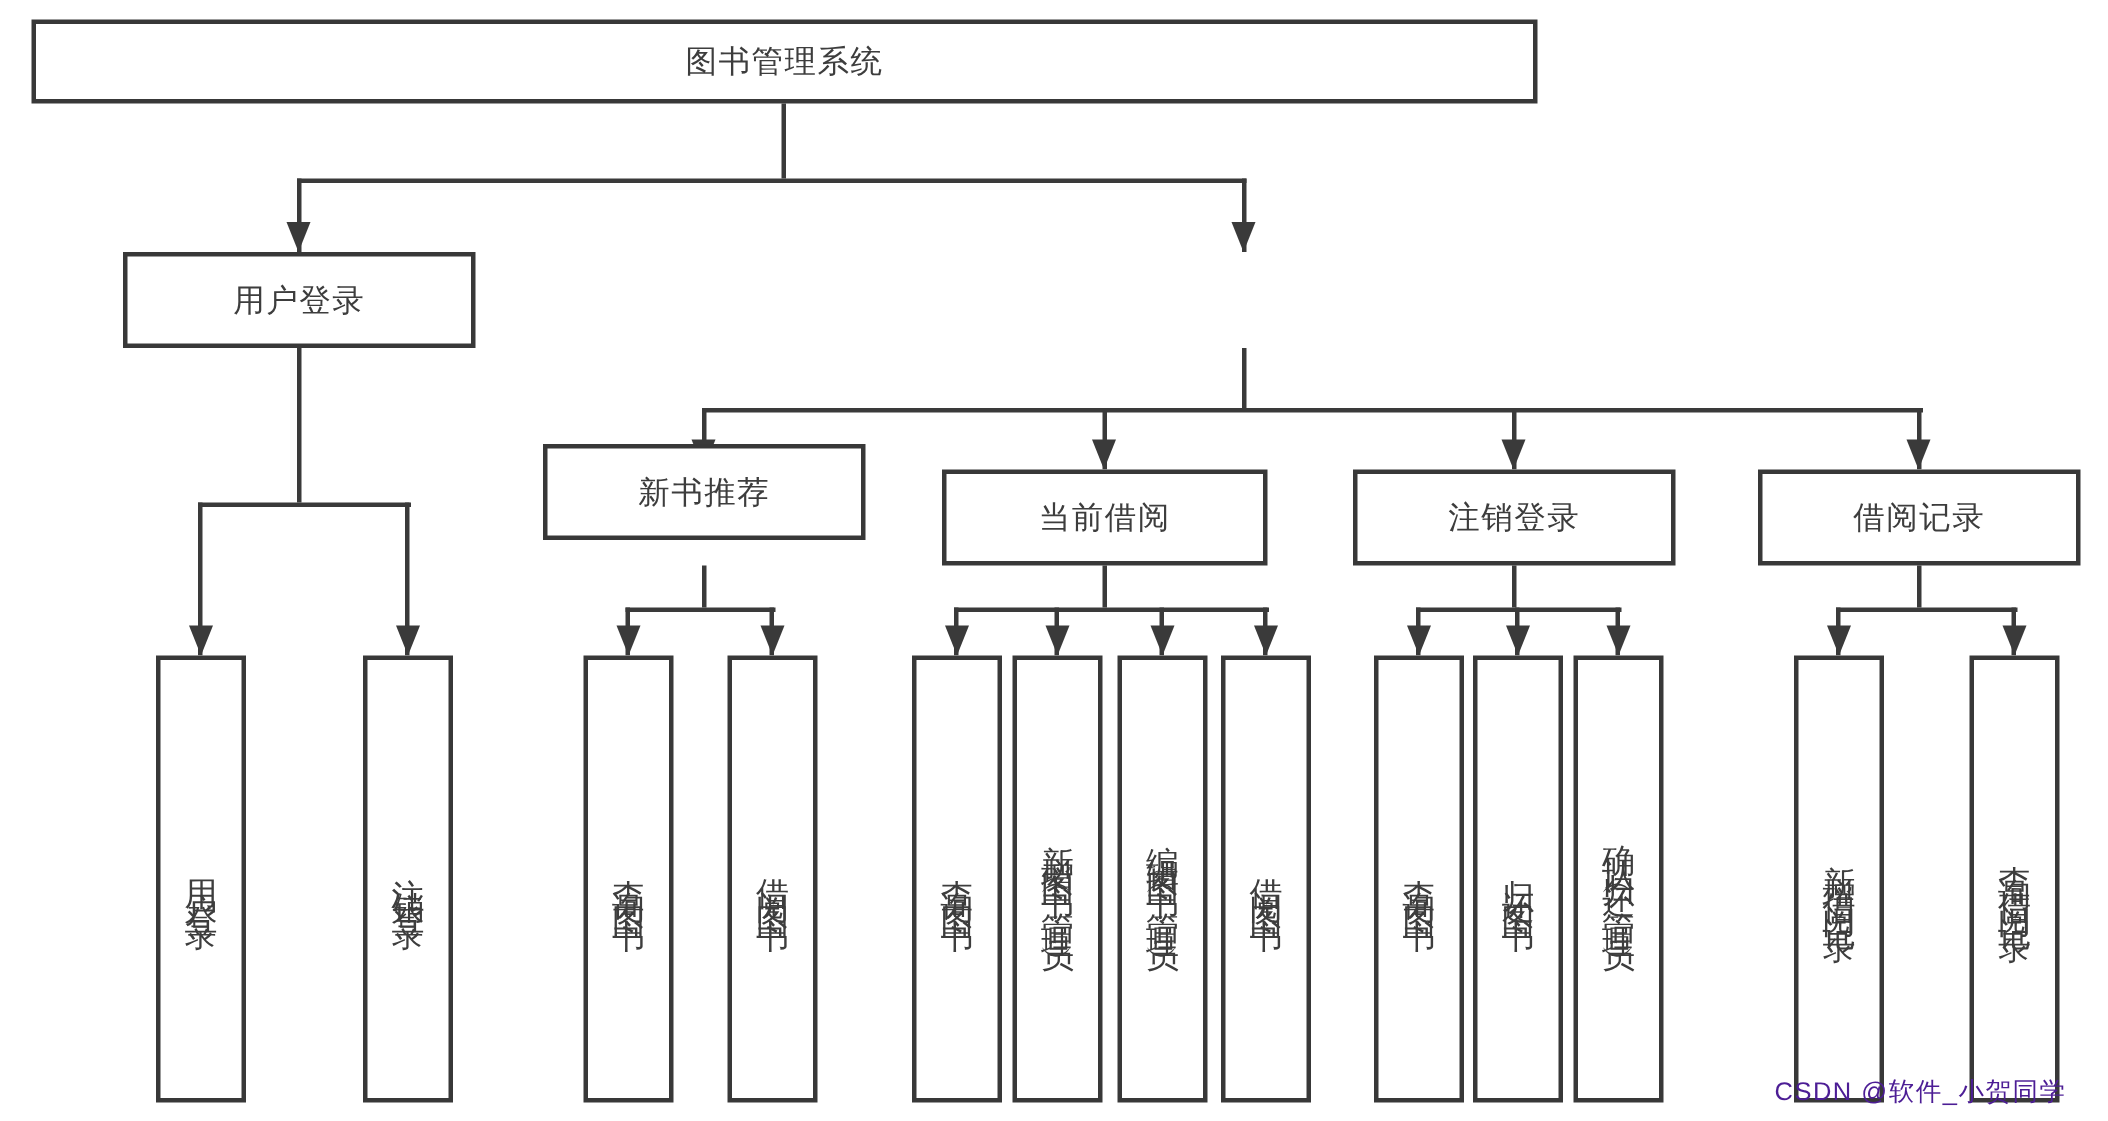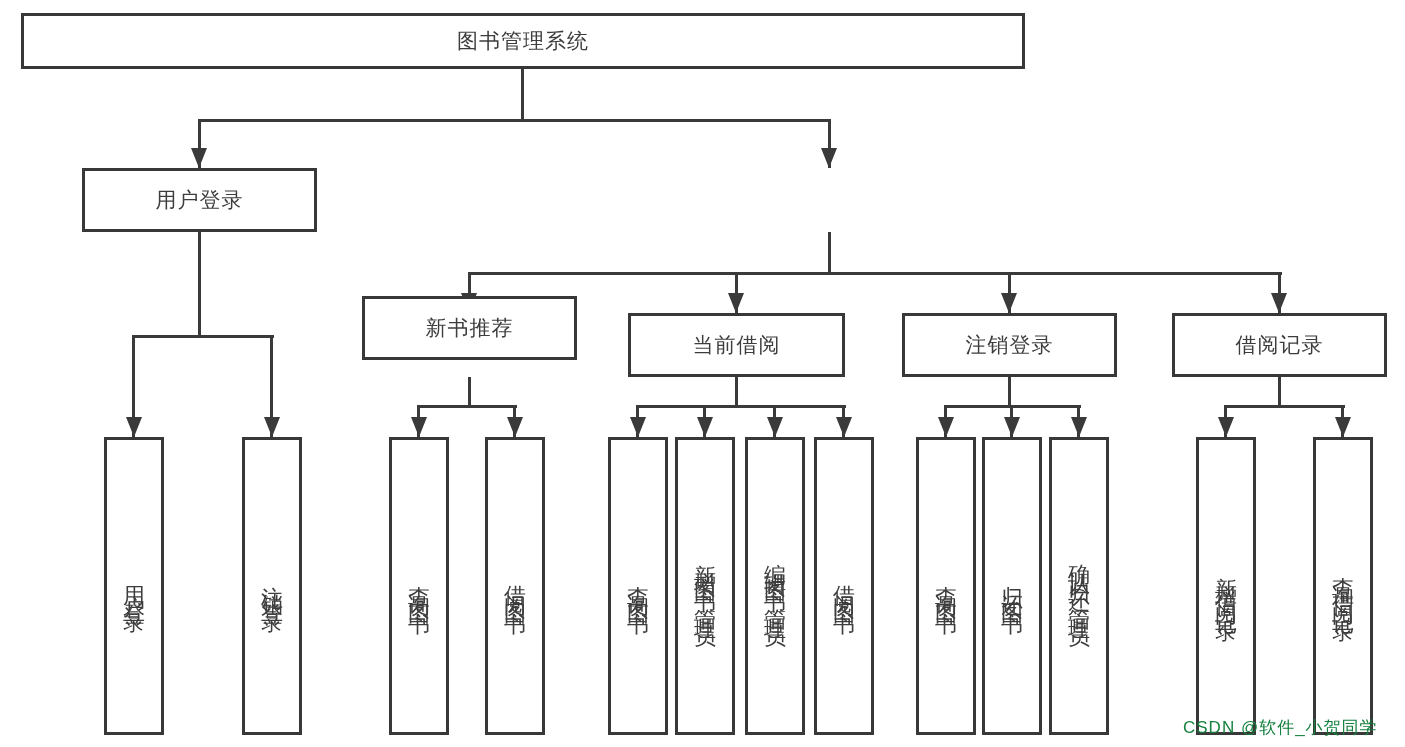--- a/index.html
+++ b/index.html
@@ -39,21 +39,21 @@
   
   .ar {
     position:absolute; width:0; height:0;
     border-left:8px solid transparent;
     border-right:8px solid transparent;
     border-top:20px solid #3a3a3a;
   }
   .watermark {
     position:absolute; left:1183px; top:716px;
     font-size:17px; letter-spacing:1px;
-    color:#15803d; z-index:5; white-space:nowrap;
+    color:#4c1d95; z-index:5; white-space:nowrap;
   }
 </style>
 </head>
 <body>
 
 <div class="stage">
 
   <div class="node" style="left:21px; top:13px; width:1004px; height:56px;">图书管理系统</div>
 
   <i class="vl" style="left:521px; top:69px;  height:50px;"></i>

